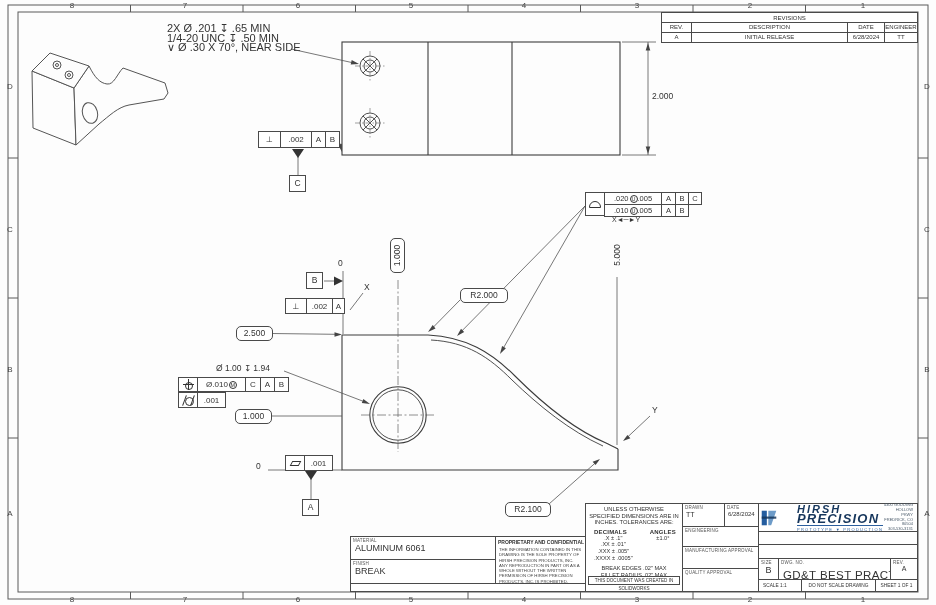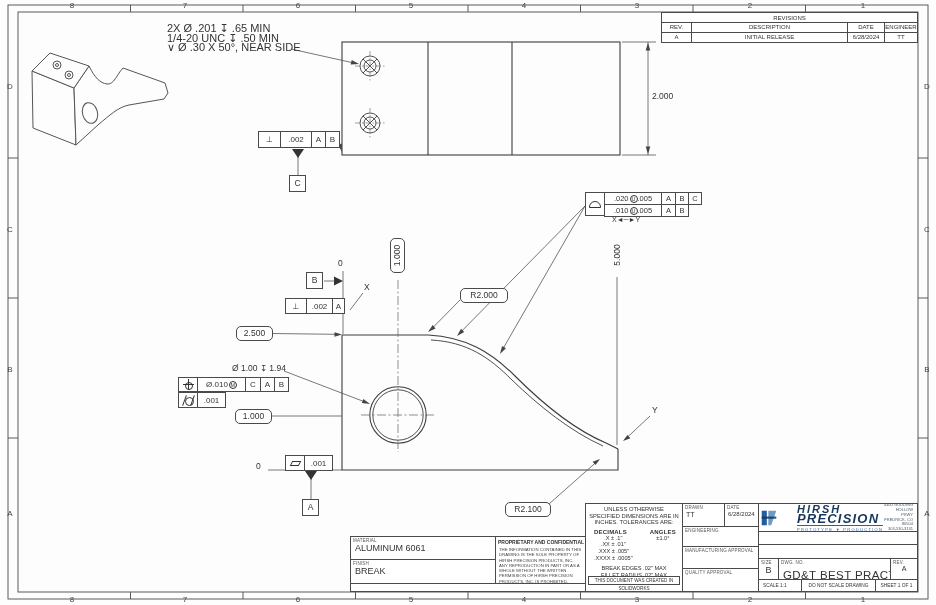--- a/index.html
+++ b/index.html
@@ -224,35 +224,35 @@
       <span style="width:29px">A</span>
       <span style="width:156px">INITIAL RELEASE</span>
       <span style="width:37px">6/28/2024</span>
       <span style="flex:1">TT</span>
     </div>
   </div>
 
   <div class="note">
     <div>2X Ø .201 ↧ .65 MIN</div>
     <div>1/4-20 UNC ↧ .50 MIN</div>
-    <div>∨ Ø .30 X 50°, NEAR SIDE</div>
+    <div>∨ Ø .30 X 70°, NEAR SIDE</div>
   </div>
 
   <div class="dtxt" style="left:652px;top:91px">2.000</div>
   <div class="dtxt rot" style="left:599px;top:250px;width:36px;text-align:center">5.000</div>
   <div class="basic" style="left:236px;top:326px;width:37px">2.500</div>
   <div class="basic rot" style="left:380px;top:248px;width:35px">1.000</div>
   <div class="basic" style="left:235px;top:409px;width:37px">1.000</div>
   <div class="basic" style="left:460px;top:288px;width:48px">R2.000</div>
   <div class="basic" style="left:505px;top:502px;width:46px">R2.100</div>
   <div class="dtxt" style="left:338px;top:258px">0</div>
   <div class="dtxt" style="left:256px;top:461px">0</div>
   <div class="dtxt" style="left:364px;top:282px">X</div>
   <div class="dtxt" style="left:652px;top:405px">Y</div>
-  <div class="dtxt" style="left:232px;top:363px">Ø 1.00 ↧ 1.94</div>
+  <div class="dtxt" style="left:216px;top:363px">Ø 1.00 ↧ 1.94</div>
 
   <div class="fcf" style="left:258px;top:131px;height:17px">
     <span style="width:21px">⊥</span>
     <span style="width:31px">.002</span>
     <span style="width:14px">A</span>
     <span style="width:14px">B</span>
   </div>
   <div class="dbox" style="left:289px;top:175px">C</div>
 
   <div class="fcf" style="left:285px;top:298px;height:16px">

